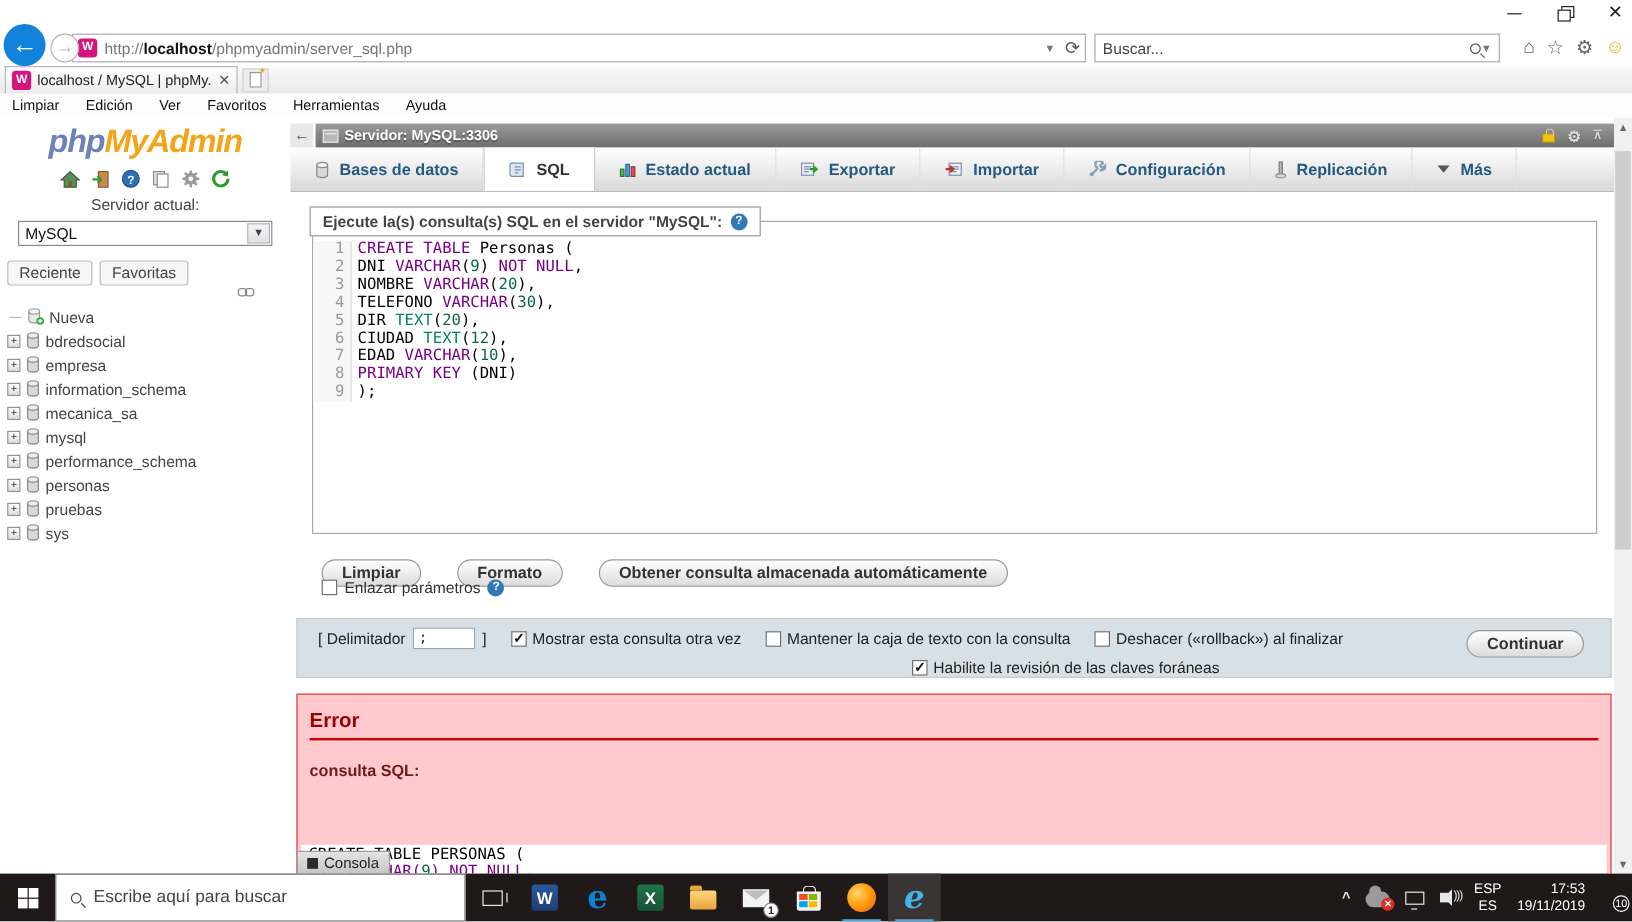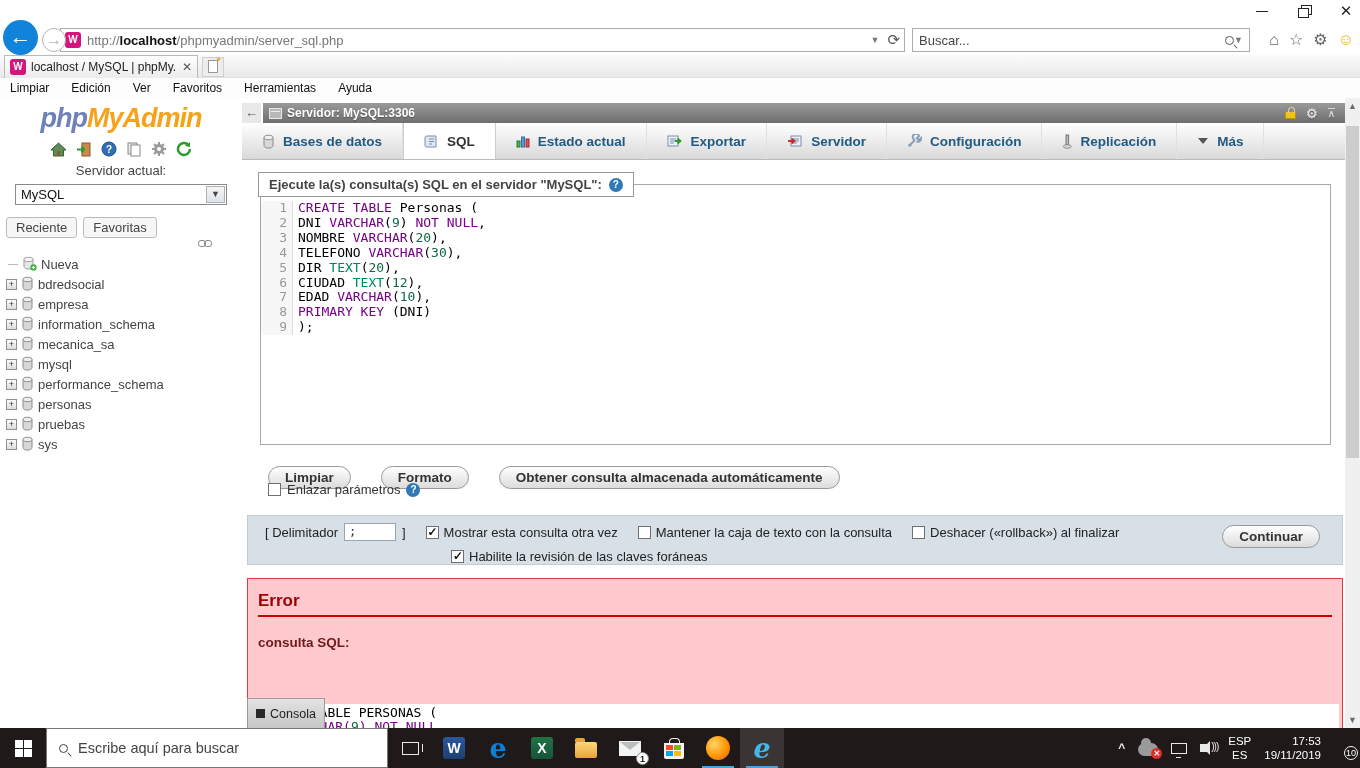--- a/index.html
+++ b/index.html
@@ -95,32 +95,32 @@
   .tok-kw { color:#770088; } .tok-ty { color:#008855; } .tok-num { color:#116644; } .tok-pl { color:#000; }
 
   #action-row { position:absolute; top:368px; left:26px; display:flex; gap:30px; }
   .pill-btn { border:1px solid #999; border-radius:12px; background:linear-gradient(#ffffff,#dcdcdc); padding:3px 16px; font-size:13.5px; font-weight:bold; color:#333; }
   #bind-row { position:absolute; top:384px; left:26px; display:flex; align-items:center; gap:6px; font-size:13px; color:#333; }
   .cbox { width:13px; height:13px; border:1px solid #707070; background:#fff; position:relative; flex:0 0 13px; }
   .cbox.checked::after { content:"✓"; position:absolute; left:1px; top:-2px; font-size:12px; font-weight:bold; color:#111; }
 
   #options-bar { position:absolute; top:417px; left:5px; right:2px; height:50px; background:#d7e0e6; border:1px solid #c2ccd2; padding:6px 17px; font-size:13px; color:#222; }
   .opt-row { display:flex; align-items:center; gap:6px; height:20px; }
-  .opt-row + .opt-row { margin-top:4px; margin-left:172px; }
+  .opt-row + .opt-row { margin-top:4px; margin-left:172px;justify-content:center; }
   #delim-input { width:52px; height:18px; border:1px solid #9aa5ac; background:#fff; font-size:12px; padding-left:4px; font-family:"DejaVu Sans Mono",monospace; color:#333; }
   .opt-check { display:flex; align-items:center; gap:5px; margin-left:14px; }
   #continue-btn { position:absolute; right:22px; top:9px; }
 
   #error-box { position:absolute; top:480px; left:5px; right:2px; height:170px; background:#ffc9ce; border:1px solid #e03b3b; padding:12px 10px 0 10px; }
   #error-title { color:#990000; font-size:17px; font-weight:bold; }
   #error-rule { border:none; border-top:2px solid #cc0000; margin:4px 0 18px 0; }
   #error-query-label { font-weight:bold; font-size:13.5px; color:#6e1a1a; }
   #error-code { position:absolute; left:3px; right:3px; top:125px; background:#fff; font-family:"DejaVu Sans Mono",monospace; font-size:13px; line-height:14px; padding:2px 0 0 6px; height:45px; }
 
-  #console-tab { position:absolute; left:5px; bottom:0; height:30px; background:linear-gradient(#e3e3e3,#c6c6c6); border:1px solid #9a9a9a; border-bottom:none; display:flex; align-items:center; gap:5px; padding:0 8px; font-size:12.5px; color:#222; z-index:4; }
+  #console-tab { position:absolute; left:5px; bottom:0; height:19px; background:linear-gradient(#e3e3e3,#c6c6c6); border:1px solid #9a9a9a; border-bottom:none; display:flex; align-items:center; gap:5px; padding:0 8px; font-size:12.5px; color:#222; z-index:4; }
   #console-tab .sq { width:9px; height:9px; background:#2a2a2a; }
 
   
   #page-scroll { position:absolute; right:0; top:0; width:15px; height:100%; background:#f0f0f0; }
   #page-scroll .arr { position:absolute; left:0; width:15px; height:16px; color:#6b6b6b; font-size:9px; text-align:center; line-height:16px; }
   #page-scroll .thumb { position:absolute; left:1px; width:13px; top:28px; height:332px; background:#cdcdcd; }
 
   
   #taskbar { position:absolute; left:0; bottom:0; width:100%; height:40px; background:#201919; display:flex; align-items:center; z-index:10; }
   #start-btn { width:46px; height:40px; display:flex; align-items:center; justify-content:center; }
@@ -413,21 +413,21 @@
           <span>Exportar</span>
         </div>
         <div class="pma-tab">
           <span>
             <svg width="16" height="14">
               <rect x="4" y="2" width="10" height="10" fill="#eef2f8" stroke="#7a8db0"></rect>
               <path d="M6 5h6M6 7h6M6 9h4" stroke="#7a8db0"></path>
               <path d="M1 7 h6 M4.5 4.5 L7.5 7 L4.5 9.5" stroke="#c23030" stroke-width="1.8" fill="none"></path>
             </svg>
           </span>
-          <span>Servidor</span>
+          <span>Importar</span>
         </div>
         <div class="pma-tab">
           <span>
             <svg width="15" height="14">
               <path d="M3 11 L8 6 M8 6 a3.2 3.2 0 1 1 4 -4 l-2.2 2.2 2 2 L14 4 a3.2 3.2 0 0 1 -4.5 3.5" fill="none" stroke="#8aa0b8" stroke-width="2"></path>
               <circle cx="2.8" cy="11.2" r="1.6" fill="#8aa0b8"></circle>
             </svg>
           </span>
           <span>Configuración</span>
         </div>

